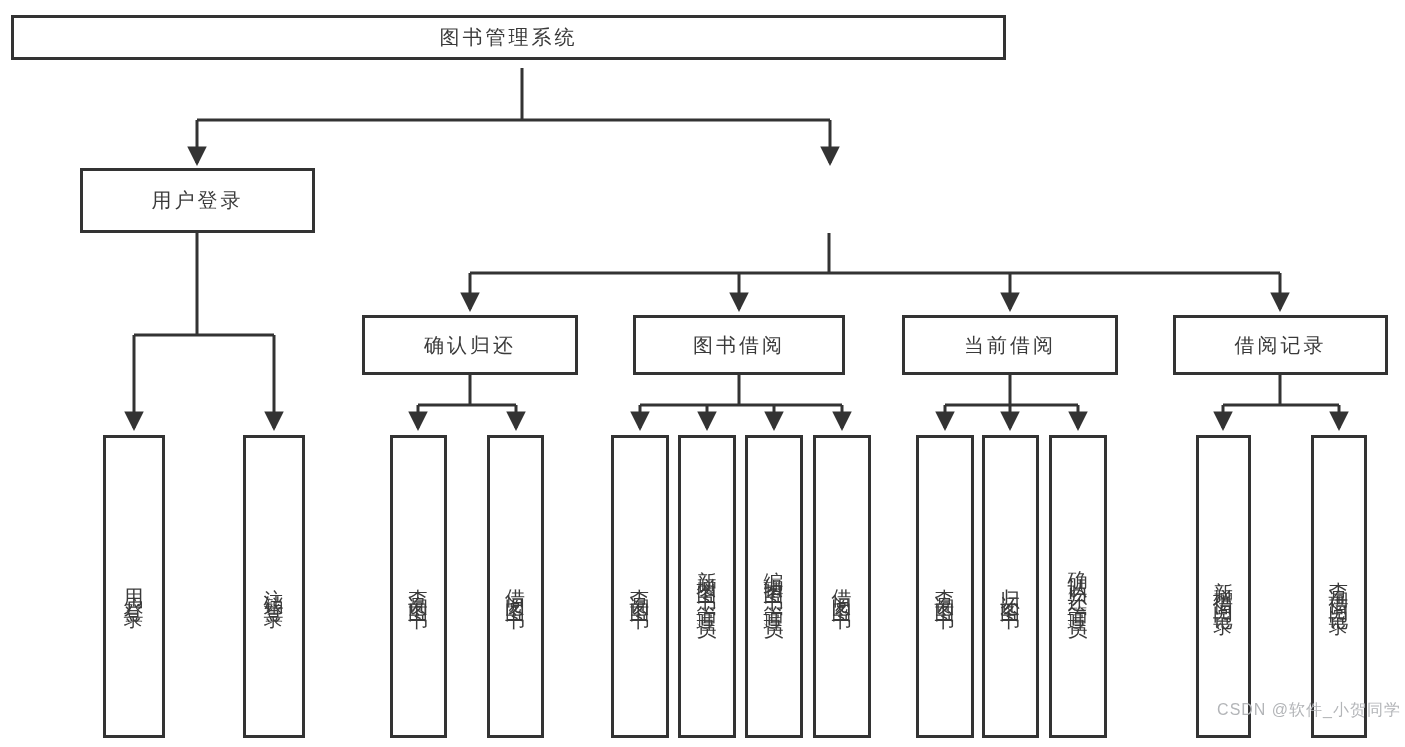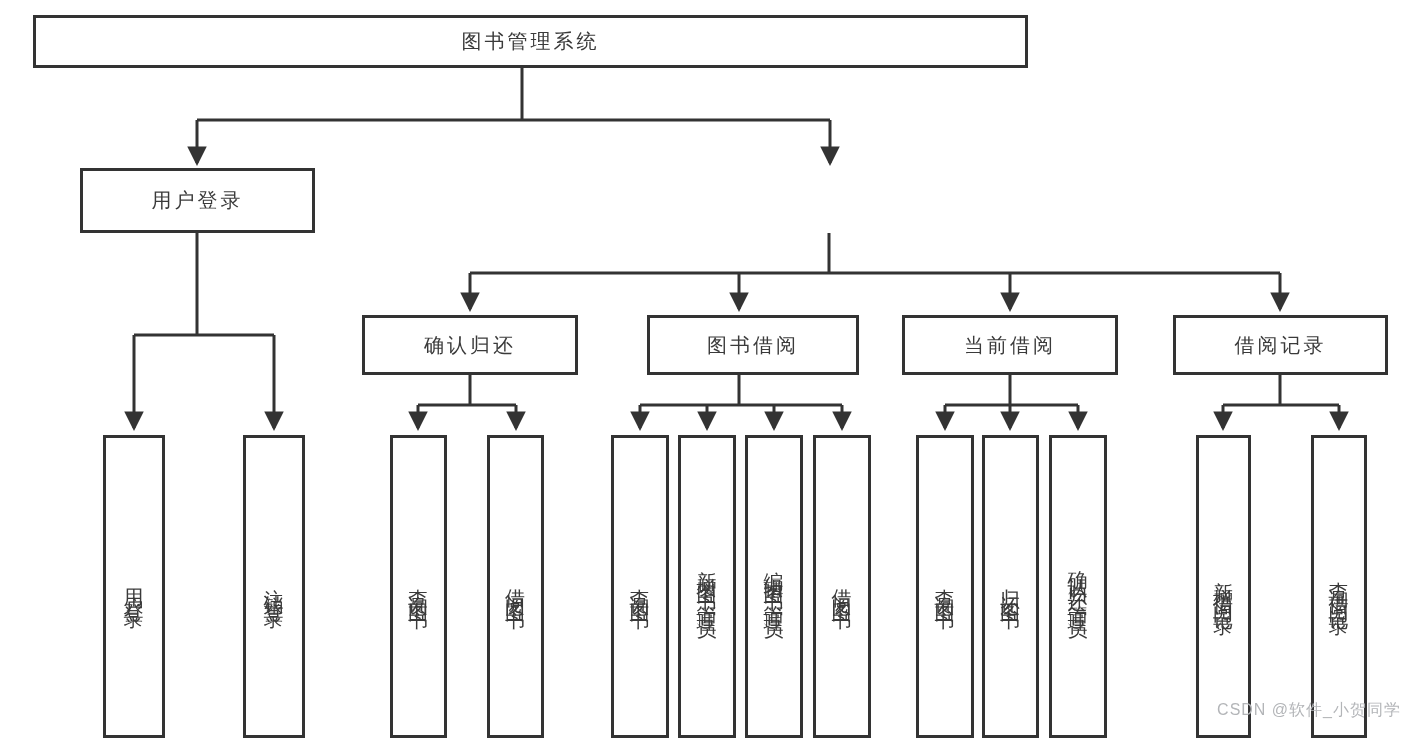--- a/index.html
+++ b/index.html
@@ -64,32 +64,32 @@
       <line x1="945" y1="405" x2="945" y2="428" marker-end="url(#arw)"></line>
       <line x1="1010" y1="405" x2="1010" y2="428" marker-end="url(#arw)"></line>
       <line x1="1078" y1="405" x2="1078" y2="428" marker-end="url(#arw)"></line>
 
       <path d="M1280,375 V405 M1223,405 H1339"></path>
       <line x1="1223" y1="405" x2="1223" y2="428" marker-end="url(#arw)"></line>
       <line x1="1339" y1="405" x2="1339" y2="428" marker-end="url(#arw)"></line>
     </g>
   </svg>
 
-  <div class="box h" style="left:33px;top:15px;width:995px;height:53px;">
+  <div class="box h" style="left:11px;top:15px;width:995px;height:45px;">
     <span>图书管理系统</span>
   </div>
 
   <div class="box h" style="left:80px;top:168px;width:235px;height:65px;">
     <span>用户登录</span>
   </div>
 
   <div class="box h" style="left:362px;top:315px;width:216px;height:60px;">
     <span>确认归还</span>
   </div>
-  <div class="box h" style="left:647px;top:315px;width:212px;height:60px;">
+  <div class="box h" style="left:633px;top:315px;width:212px;height:60px;">
     <span>图书借阅</span>
   </div>
   <div class="box h" style="left:1173px;top:315px;width:215px;height:60px;">
     <span>借阅记录</span>
   </div>
   <div class="box h" style="left:902px;top:315px;width:216px;height:60px;">
     <span>当前借阅</span>
   </div>
 
   <div class="box v" style="left:103px;top:435px;width:62px;height:303px;">

